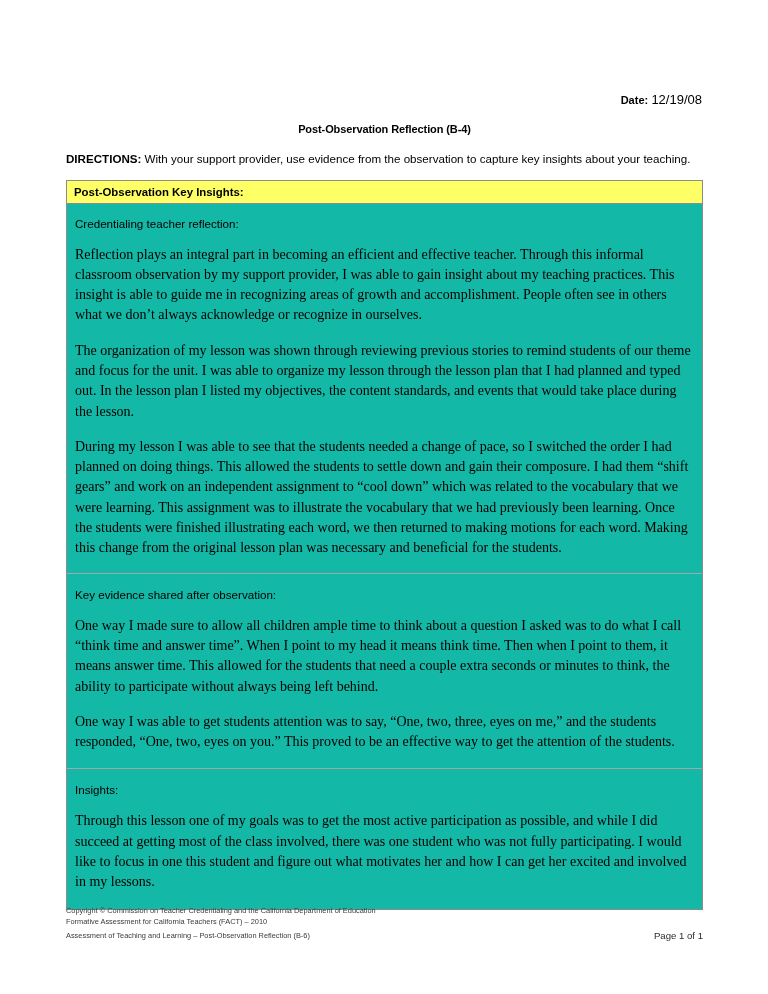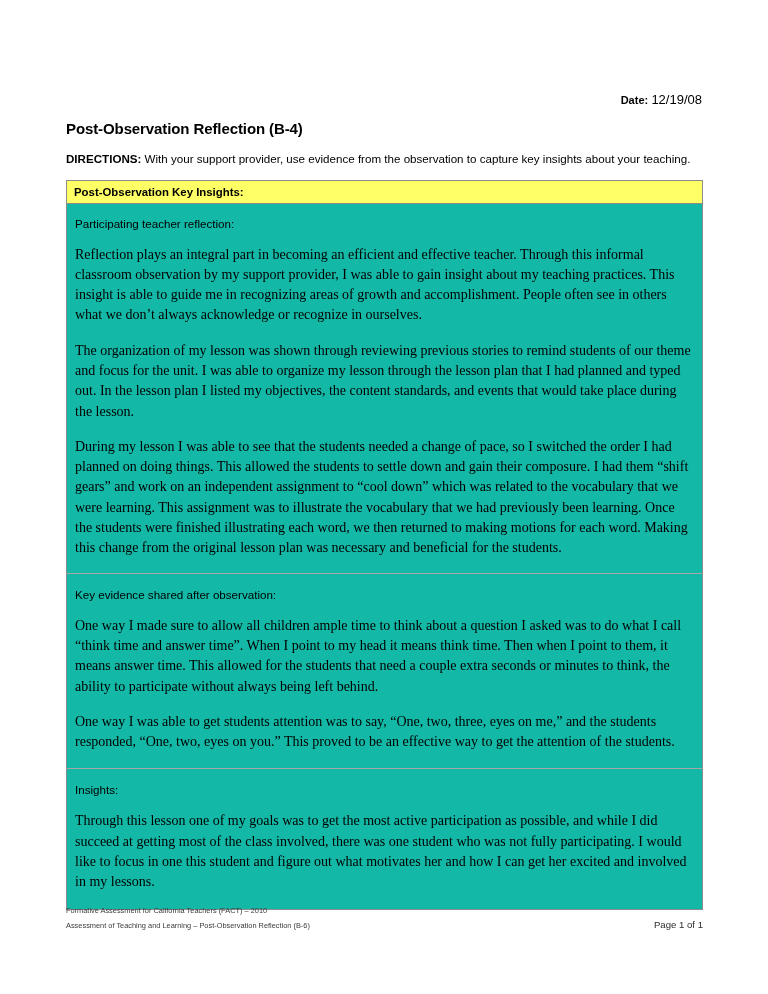--- a/index.html
+++ b/index.html
@@ -44,21 +44,22 @@
   .date-label {
     font-weight: bold;
     font-size: 11px;
   }
   .date-value {
     font-size: 13px;
     font-weight: normal;
   }
   .doc-title {
     margin-top: 12px;
-    font-size: 15px;
+    text-align: center;
+    font-size: 11px;
     font-weight: bold;
     line-height: 20px;
     letter-spacing: -0.1px;
   }
   .directions {
     margin-top: 12px;
     font-size: 11.6px;
     line-height: 15.5px;
     text-align: left;
   }
@@ -152,21 +153,21 @@
     <div class="directions">
       <span class="directions-label">DIRECTIONS:</span><span> With your support provider, use evidence from the observation to capture key insights about your teaching.</span>
     </div>
 
     <div class="insights-table">
 
       <div class="table-head">Post-Observation Key Insights:</div>
 
       <div class="table-row">
         <div class="cell cell-a">
-          <div class="cell-label">Participating teacher reflection:</div>
+          <div class="cell-label">Credentialing teacher reflection:</div>
           <p class="para">Reflection plays an integral part in becoming an efficient and effective teacher. Through this informal classroom observation by my support provider, I was able to gain insight about my teaching practices. This insight is able to guide me in recognizing areas of growth and accomplishment. People often see in others what we don’t always acknowledge or recognize in ourselves.</p>
           <p class="para">The organization of my lesson was shown through reviewing previous stories to remind students of our theme and focus for the unit. I was able to organize my lesson through the lesson plan that I had planned and typed out. In the lesson plan I listed my objectives, the content standards, and events that would take place during the lesson.</p>
           <p class="para">During my lesson I was able to see that the students needed a change of pace, so I switched the order I had planned on doing things. This allowed the students to settle down and gain their composure. I had them “shift gears” and work on an independent assignment to “cool down” which was related to the vocabulary that we were learning. This assignment was to illustrate the vocabulary that we had previously been learning. Once the students were finished illustrating each word, we then returned to making motions for each word. Making this change from the original lesson plan was necessary and beneficial for the students.</p>
         </div>
       </div>
 
       <div class="table-row row-divider">
         <div class="cell cell-b">
           <div class="cell-label">Key evidence shared after observation:</div>
           <p class="para">One way I made sure to allow all children ample time to think about a question I asked was to do what I call “think time and answer time”. When I point to my head it means think time. Then when I point to them, it means answer time. This allowed for the students that need a couple extra seconds or minutes to think, the ability to participate without always being left behind.</p>
@@ -180,19 +181,20 @@
           <p class="para">Through this lesson one of my goals was to get the most active participation as possible, and while I did succeed at getting most of the class involved, there was one student who was not fully participating. I would like to focus in one this student and figure out what motivates her and how I can get her excited and involved in my lessons.</p>
         </div>
       </div>
 
     </div>
   </div>
 
   <div class="footer">
     <div class="footer-inner">
       <div class="footer-left">
+        <div>Copyright © Commission on Teacher Credentialing and the California Department of Education</div>
         <div>Formative Assessment for California Teachers (FACT) – 2010</div>
         <div class="footer-l3">Assessment of Teaching and Learning – Post-Observation Reflection (B-6)</div>
       </div>
       <div class="footer-right">Page 1 of 1</div>
     </div>
   </div>
 </div>
 
 </body></html>

